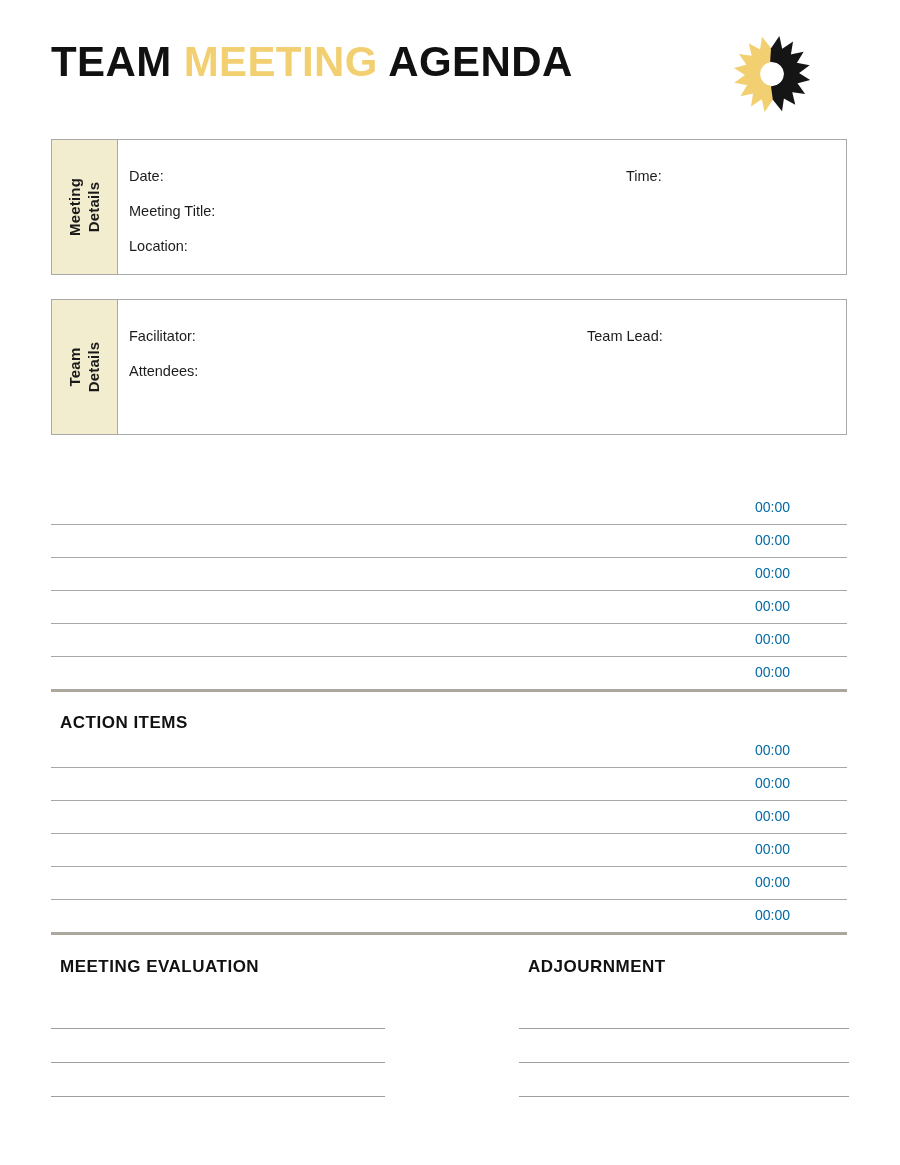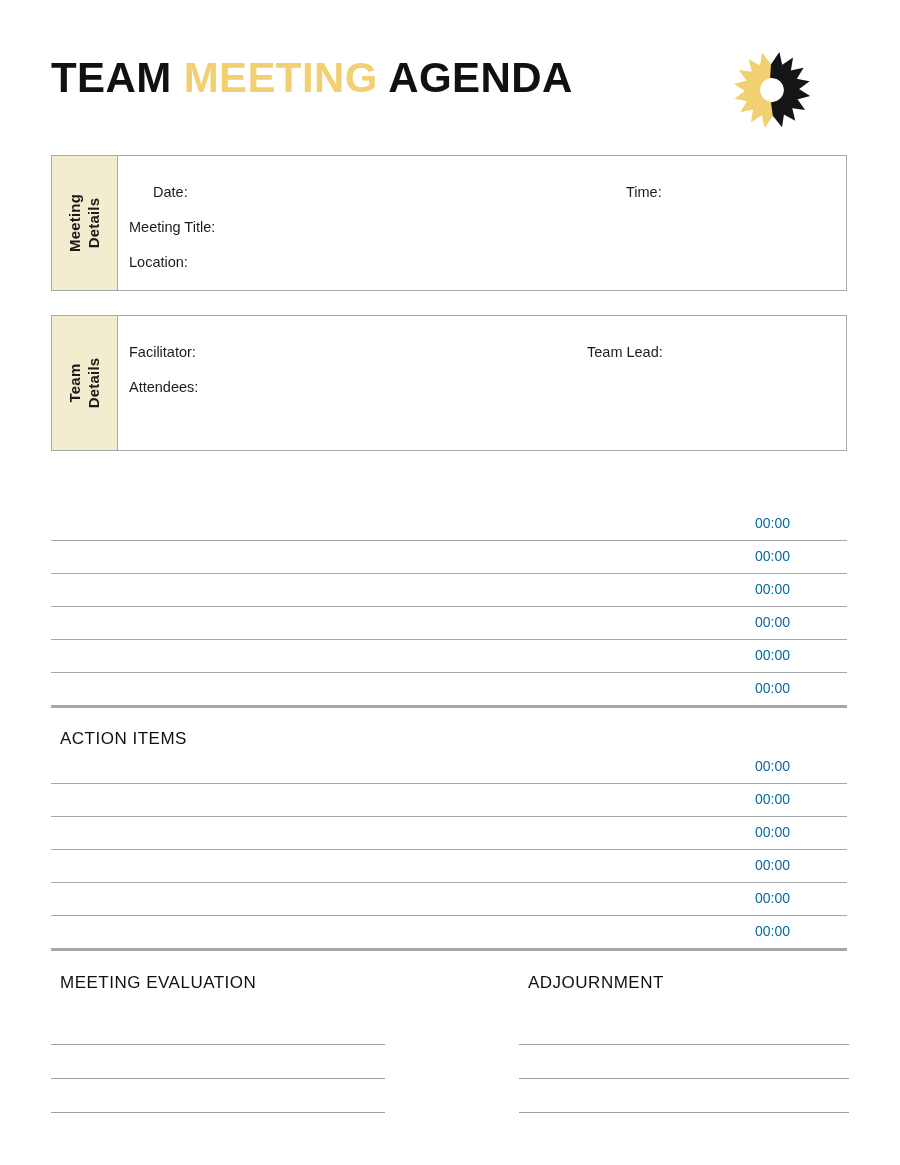--- a/index.html
+++ b/index.html
@@ -11,21 +11,21 @@
     width: 900px;
     height: 1165px;
     position: relative;
     font-family: "Liberation Sans", sans-serif;
     color: #1a1a1a;
     overflow: hidden;
   }
 
   .page {
     position: absolute;
-    left: 0; top: 16px;
+    left: 0; top: 0;
     width: 900px;
     height: 1012px;
     background: #ffffff;
   }
 
   
   .header {
     position: absolute;
     left: 51px;
     top: 36px;
@@ -154,21 +154,21 @@
     width: 796px;
     height: 0;
     border-top: 2px solid #ada699;
   }
   #rule-agenda-end { top: 690px; }
   #rule-action-end { top: 933px; }
 
   .section-title {
     position: absolute;
     font-size: 17px;
-    font-weight: normal;
+    font-weight: bold;
     letter-spacing: 0.5px;
     color: #111111;
     white-space: nowrap;
   }
   #action-items-title     { left: 60px; top: 713px; }
   #meeting-eval-title     { left: 60px; top: 957px; }
   #adjournment-title      { left: 528px; top: 957px; text-align: center; }
 
   
   .lines-block { position: absolute; }
@@ -270,21 +270,21 @@
   </div>
 
   <div class="detail-box" id="meeting-details-box">
     <div class="detail-tab">
       <div class="detail-tab-text">
         <span>Meeting</span><br>
         <span>Details</span>
       </div>
     </div>
     <div class="detail-fields">
-      <div class="field-label" style="left:11px; top:28px;margin-left:24px;">Date:</div>
+      <div class="field-label" style="left:11px; top:28px;">Date:</div>
       <div class="field-label" style="left:508px; top:28px;">Time:</div>
       <div class="field-label" style="left:11px; top:63px;">Meeting Title:</div>
       <div class="field-label" style="left:11px; top:98px;">Location:</div>
     </div>
   </div>
 
   <div class="detail-box" id="team-details-box">
     <div class="detail-tab">
       <div class="detail-tab-text">
         <span>Team</span><br>

